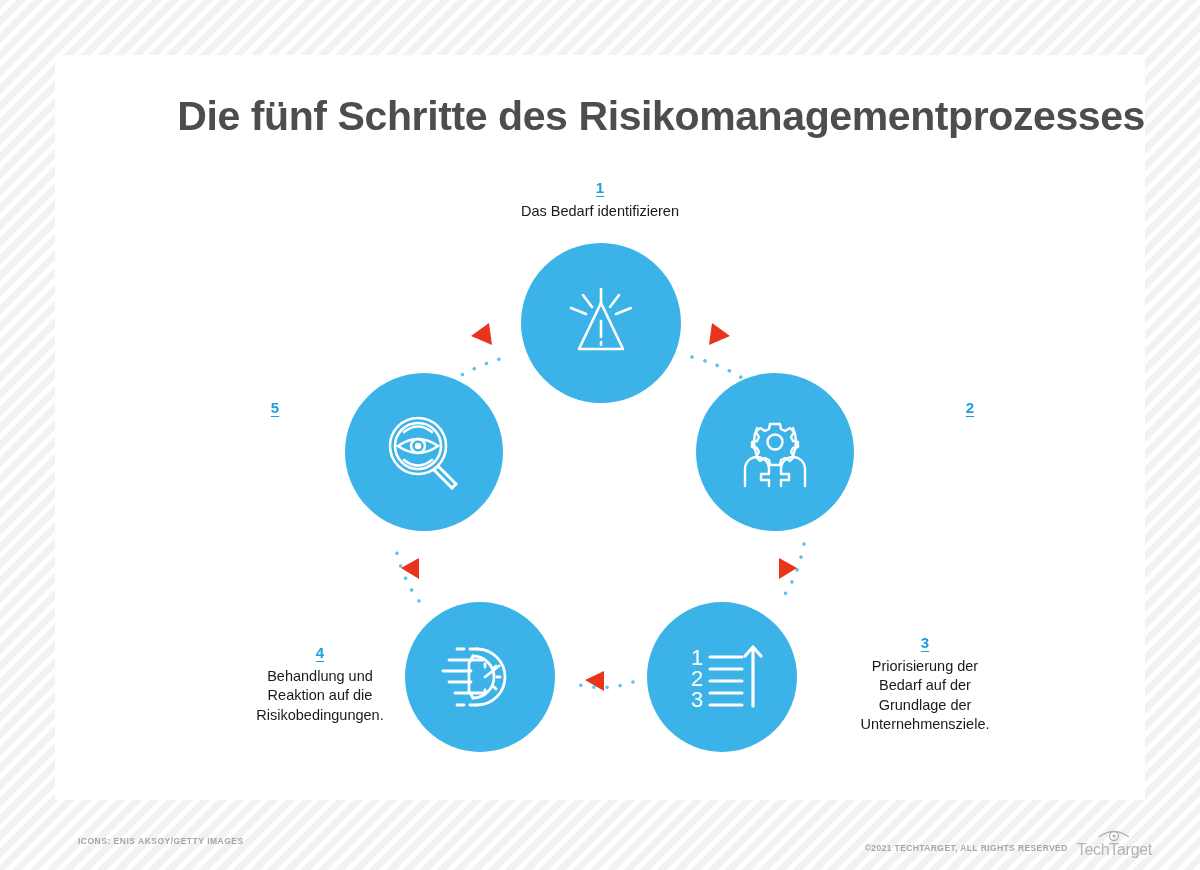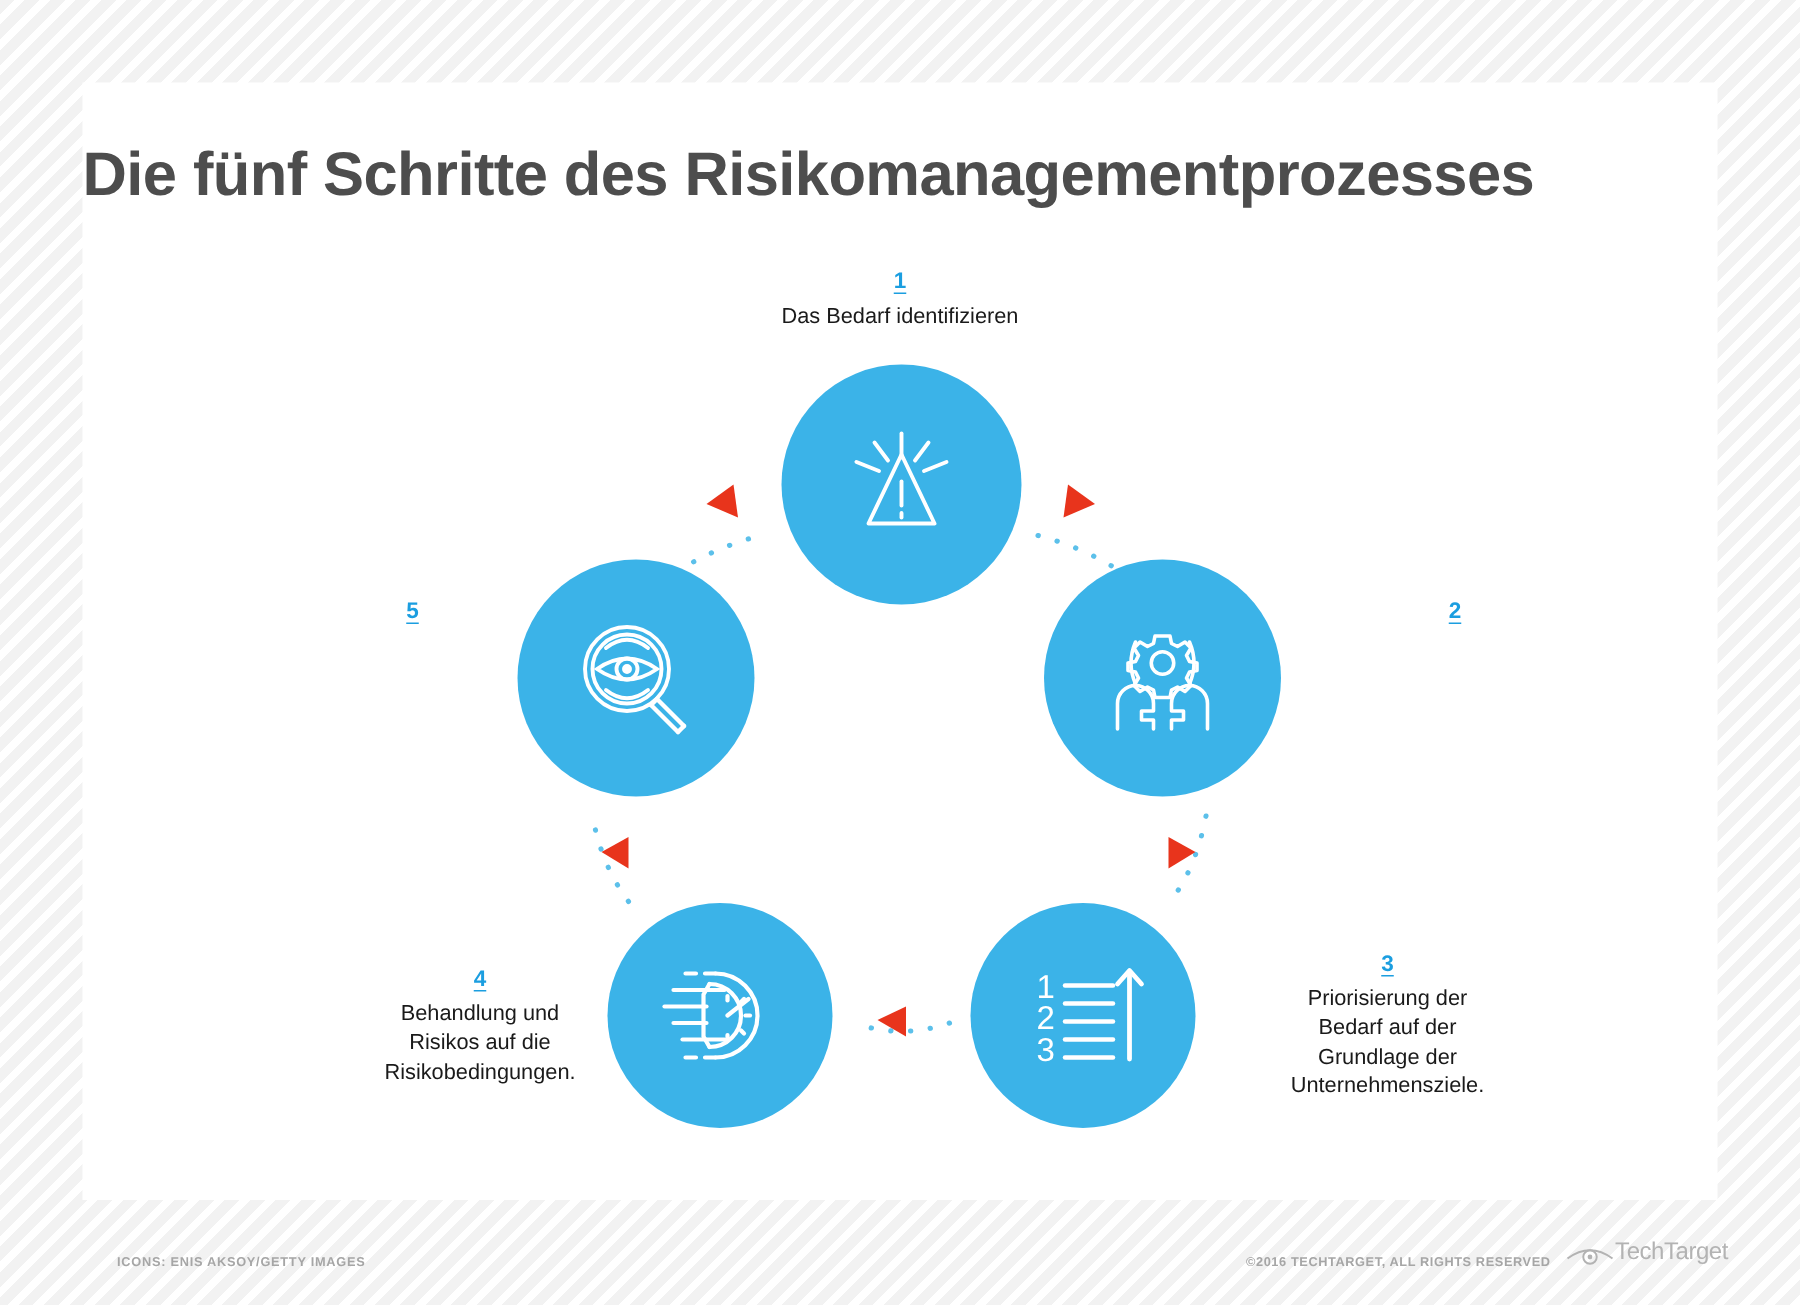--- a/index.html
+++ b/index.html
@@ -28,21 +28,21 @@
     width: 1090px;
     height: 745px;
     background: #ffffff;
   }
 
   .title {
     position: absolute;
     left: 0;
     top: 38px;
     width: 1090px;
-    text-align: left;
+    text-align: right;
     font-size: 41px;
     font-weight: bold;
     color: #4d4d4d;
     letter-spacing: -0.4px;
     font-family: "Liberation Sans", sans-serif;
   }
 
   
   .circle {
     position: absolute;
@@ -122,22 +122,22 @@
   }
   .copyright {
     font-size: 8.5px;
     font-weight: bold;
     letter-spacing: 0.4px;
     color: #a6a6a6;
     padding-top: 10px;
   }
   .tt-logo {
     display: flex;
-    flex-direction: row;
-    align-items: flex-start;
+    flex-direction: column;
+    align-items: center;
     color: #b3b3b3;
   }
   .tt-word {
     font-size: 16px;
     color: #b3b3b3;
     letter-spacing: -0.3px;
     margin-top: -2px;
   }
 </style>
 </head>
@@ -255,21 +255,21 @@
           <line x1="64" y1="47" x2="67" y2="47"></line>
           <line x1="61" y1="38" x2="63" y2="36"></line>
           <line x1="61" y1="57" x2="63" y2="59"></line>
         </g>
       </svg>
     </span>
   </div>
   <div class="step-caption" id="caption-4">
     <span class="step-num">4</span>
     <span class="step-text">Behandlung und
-Risikos auf die
+Reaktion auf die
 Risikobedingungen.</span>
   </div>
 
   <div class="circle" id="circle-5">
     <span>
       <svg width="96" height="96" viewBox="0 0 96 96">
         <g stroke="#ffffff" fill="none" stroke-width="2.6" stroke-linecap="round">
           <circle cx="42" cy="42" r="28"></circle>
           <circle cx="42" cy="42" r="23"></circle>
           <path d="M22 42 q20 -14 40 0 q-20 14 -40 0 z"></path>
@@ -286,21 +286,21 @@
   </div>
   <div class="step-caption" id="caption-5">
     <span class="step-num">5</span>
   </div>
 
 </div>
 
 <div class="footer-left">ICONS: ENIS AKSOY/GETTY IMAGES</div>
 
 <div class="footer-right">
-  <span class="copyright">©2016 TECHTARGET, ALL RIGHTS RESERVED</span>
+  <span class="copyright">©2021 TECHTARGET, ALL RIGHTS RESERVED</span>
   <span class="tt-logo">
     <svg width="34" height="17" viewBox="0 0 34 17">
       <g stroke="#b3b3b3" fill="none" stroke-width="1.3">
         <path d="M2 11 q15 -11 30 0"></path>
         <circle cx="17" cy="10" r="4.5"></circle>
         <circle cx="17" cy="10" r="1.6" fill="#b3b3b3" stroke="none"></circle>
       </g>
     </svg>
     <span class="tt-word">TechTarget</span>
   </span>

